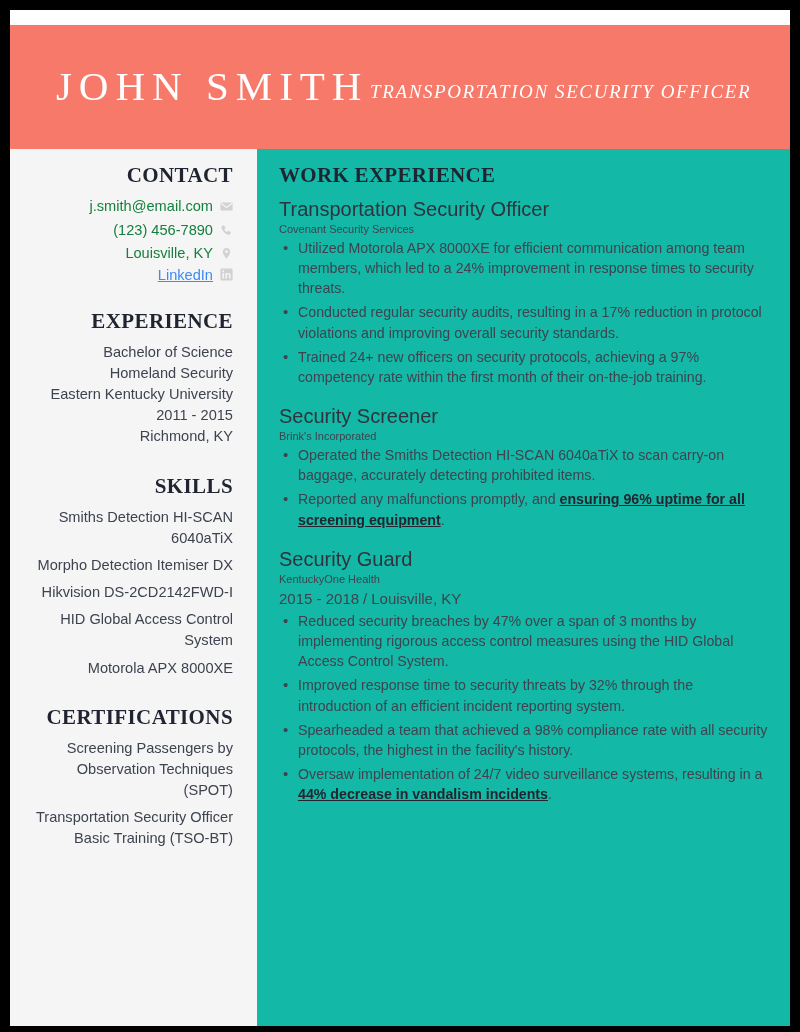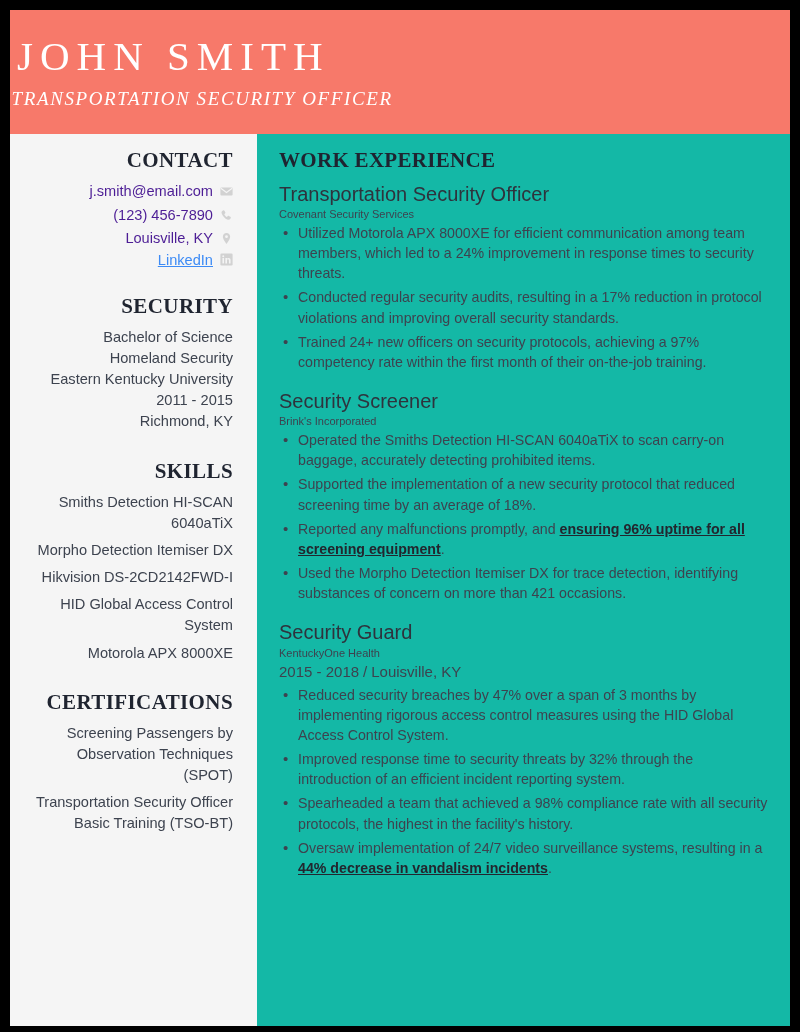--- a/index.html
+++ b/index.html
@@ -19,23 +19,25 @@
     height: 1016px;
     background: #ffffff;
     overflow: hidden;
   }
 
   
   #header-band {
     height: 124px;
     background: #f7796a;
     display: flex;
-    flex-direction: column;
+    flex-direction: row;
+    align-items: center;
     justify-content: center;
     color: #ffffff;
+    margin-top: 15px;
   }
   #candidate-name {
     font-family: "Liberation Serif", serif;
     font-size: 41px;
     font-weight: 400;
     letter-spacing: 7px;
     line-height: 1.12;
     text-indent: 7px;
   }
   #candidate-role {
@@ -79,21 +81,21 @@
   }
   .contact-row {
     display: flex;
     align-items: center;
     justify-content: flex-end;
     gap: 7px;
     margin-bottom: 2px;
   }
   .contact-row .contact-text {
     font-size: 14.6px;
-    color: #4c1d95;
+    color: #15803d;
     line-height: 1.48;
   }
   .contact-icon {
     width: 13px;
     height: 13px;
     flex: 0 0 13px;
     display: inline-flex;
     align-items: center;
     justify-content: center;
   }
@@ -225,21 +227,21 @@
                 <rect x="0.5" y="0.5" width="15" height="15" rx="1.6" fill="#d2d2d2"></rect>
                 <rect x="3" y="6.2" width="2" height="6.6" fill="#f5f5f5"></rect>
                 <circle cx="4" cy="4" r="1.2" fill="#f5f5f5"></circle>
                 <path d="M6.6 6.2h2v.9c.4-.7 1.1-1.1 2-1.1 1.5 0 2.4.9 2.4 2.7v4.1h-2V9.2c0-.9-.4-1.4-1.1-1.4-.8 0-1.3.5-1.3 1.5v3.5h-2V6.2z" fill="#f5f5f5"></path>
               </svg>
           </span>
         </div>
       </section>
 
       <section class="side-block" id="education-block">
-        <div class="side-heading">SECURITY</div>
+        <div class="side-heading">EXPERIENCE</div>
         <div class="side-line edu-line">Bachelor of Science</div>
         <div class="side-line edu-line">Homeland Security</div>
         <div class="side-line edu-line">Eastern Kentucky University</div>
         <div class="side-line edu-line">2011 - 2015</div>
         <div class="side-line edu-line">Richmond, KY</div>
       </section>
 
       <section class="side-block">
         <div class="side-heading">SKILLS</div>
         <div class="side-item">Smiths Detection HI-SCAN 6040aTiX</div>
@@ -268,23 +270,21 @@
           <li><span>Conducted regular security audits, resulting in a 17% reduction in protocol violations and improving overall security standards.</span><span class="hl"></span><span></span></li>
           <li><span>Trained 24+ new officers on security protocols, achieving a 97% competency rate within the first month of their on-the-job training.</span><span class="hl"></span><span></span></li>
         </ul>
       </div>
 
       <div class="job">
         <div class="job-title">Security Screener</div>
         <div class="job-company">Brink's Incorporated</div>
         <ul class="bullets">
           <li><span>Operated the Smiths Detection HI-SCAN 6040aTiX to scan carry-on baggage, accurately detecting prohibited items.</span><span class="hl"></span><span></span></li>
-          <li><span>Supported the implementation of a new security protocol that reduced screening time by an average of 18%.</span><span class="hl"></span><span></span></li>
           <li><span>Reported any malfunctions promptly, and </span><span class="hl">ensuring 96% uptime for all screening equipment</span><span>.</span></li>
-          <li><span>Used the Morpho Detection Itemiser DX for trace detection, identifying substances of concern on more than 421 occasions.</span><span class="hl"></span><span></span></li>
         </ul>
       </div>
 
       <div class="job">
         <div class="job-title">Security Guard</div>
         <div class="job-company">KentuckyOne Health</div>
         <div class="job-meta">
           <span>2015 - 2018</span><span class="sep">/</span><span>Louisville, KY</span>
         </div>
         <ul class="bullets">

